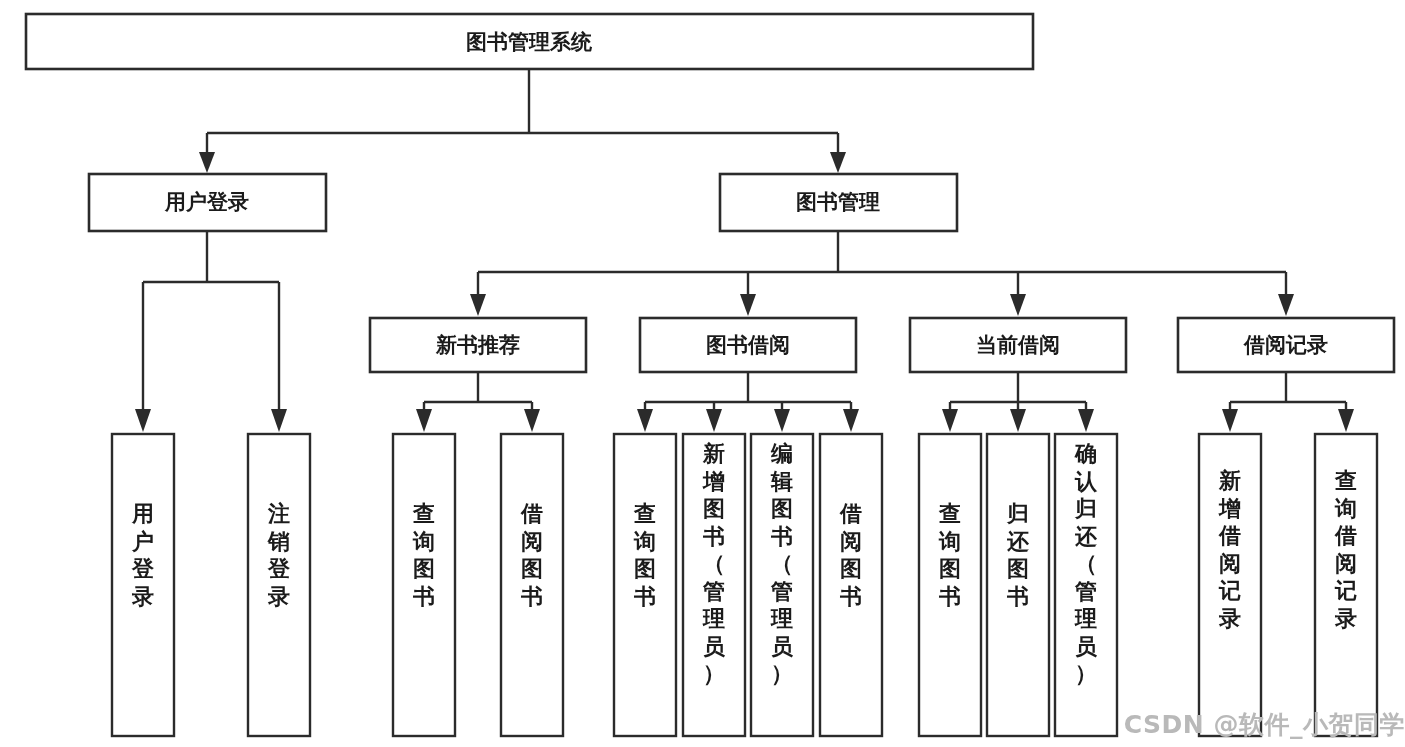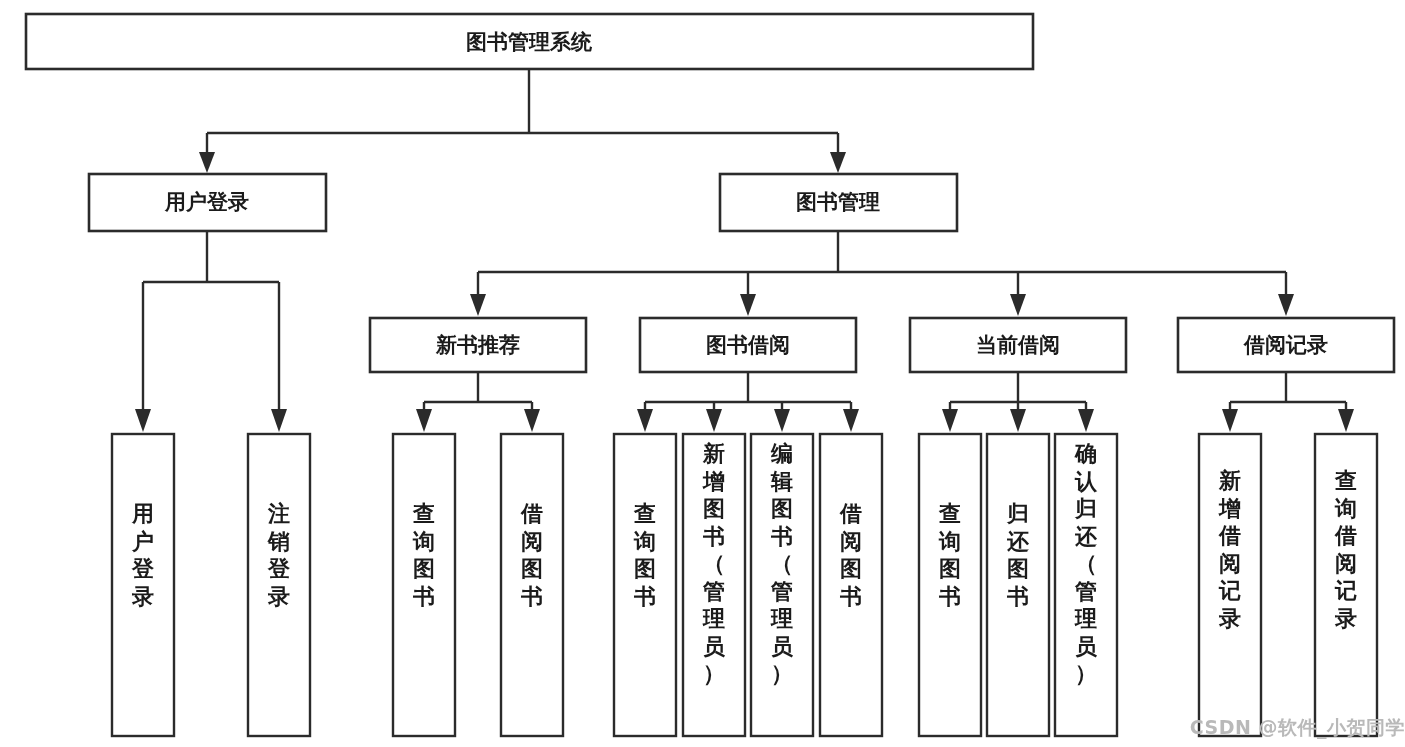--- a/index.html
+++ b/index.html
@@ -56,21 +56,21 @@
     fill: #1b1b1b;
     font-family: "DejaVu Sans", "Liberation Sans", sans-serif;
     font-size: 22px;
     text-anchor: middle;
   }
   .watermark {
     position: absolute;
     right: 8px;
     bottom: 6px;
     color: #b9b9b9;
-    font-size: 19px;
+    font-size: 25px;
     font-family: "DejaVu Sans", "Liberation Sans", sans-serif;
     white-space: nowrap;
     letter-spacing: 0.5px;
     pointer-events: none;
     text-align: center;
   }
 </style>
 </head>
 <body>
 

